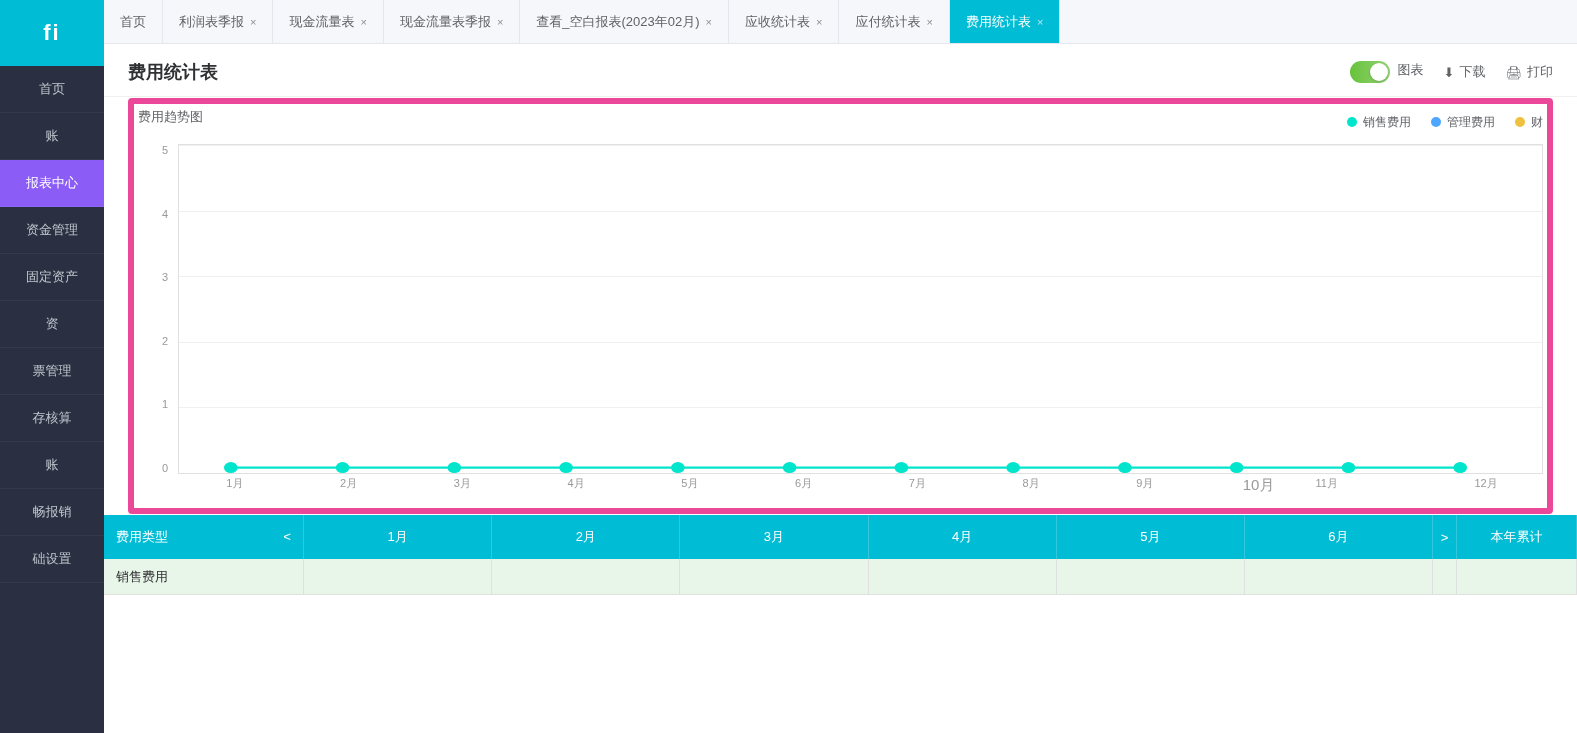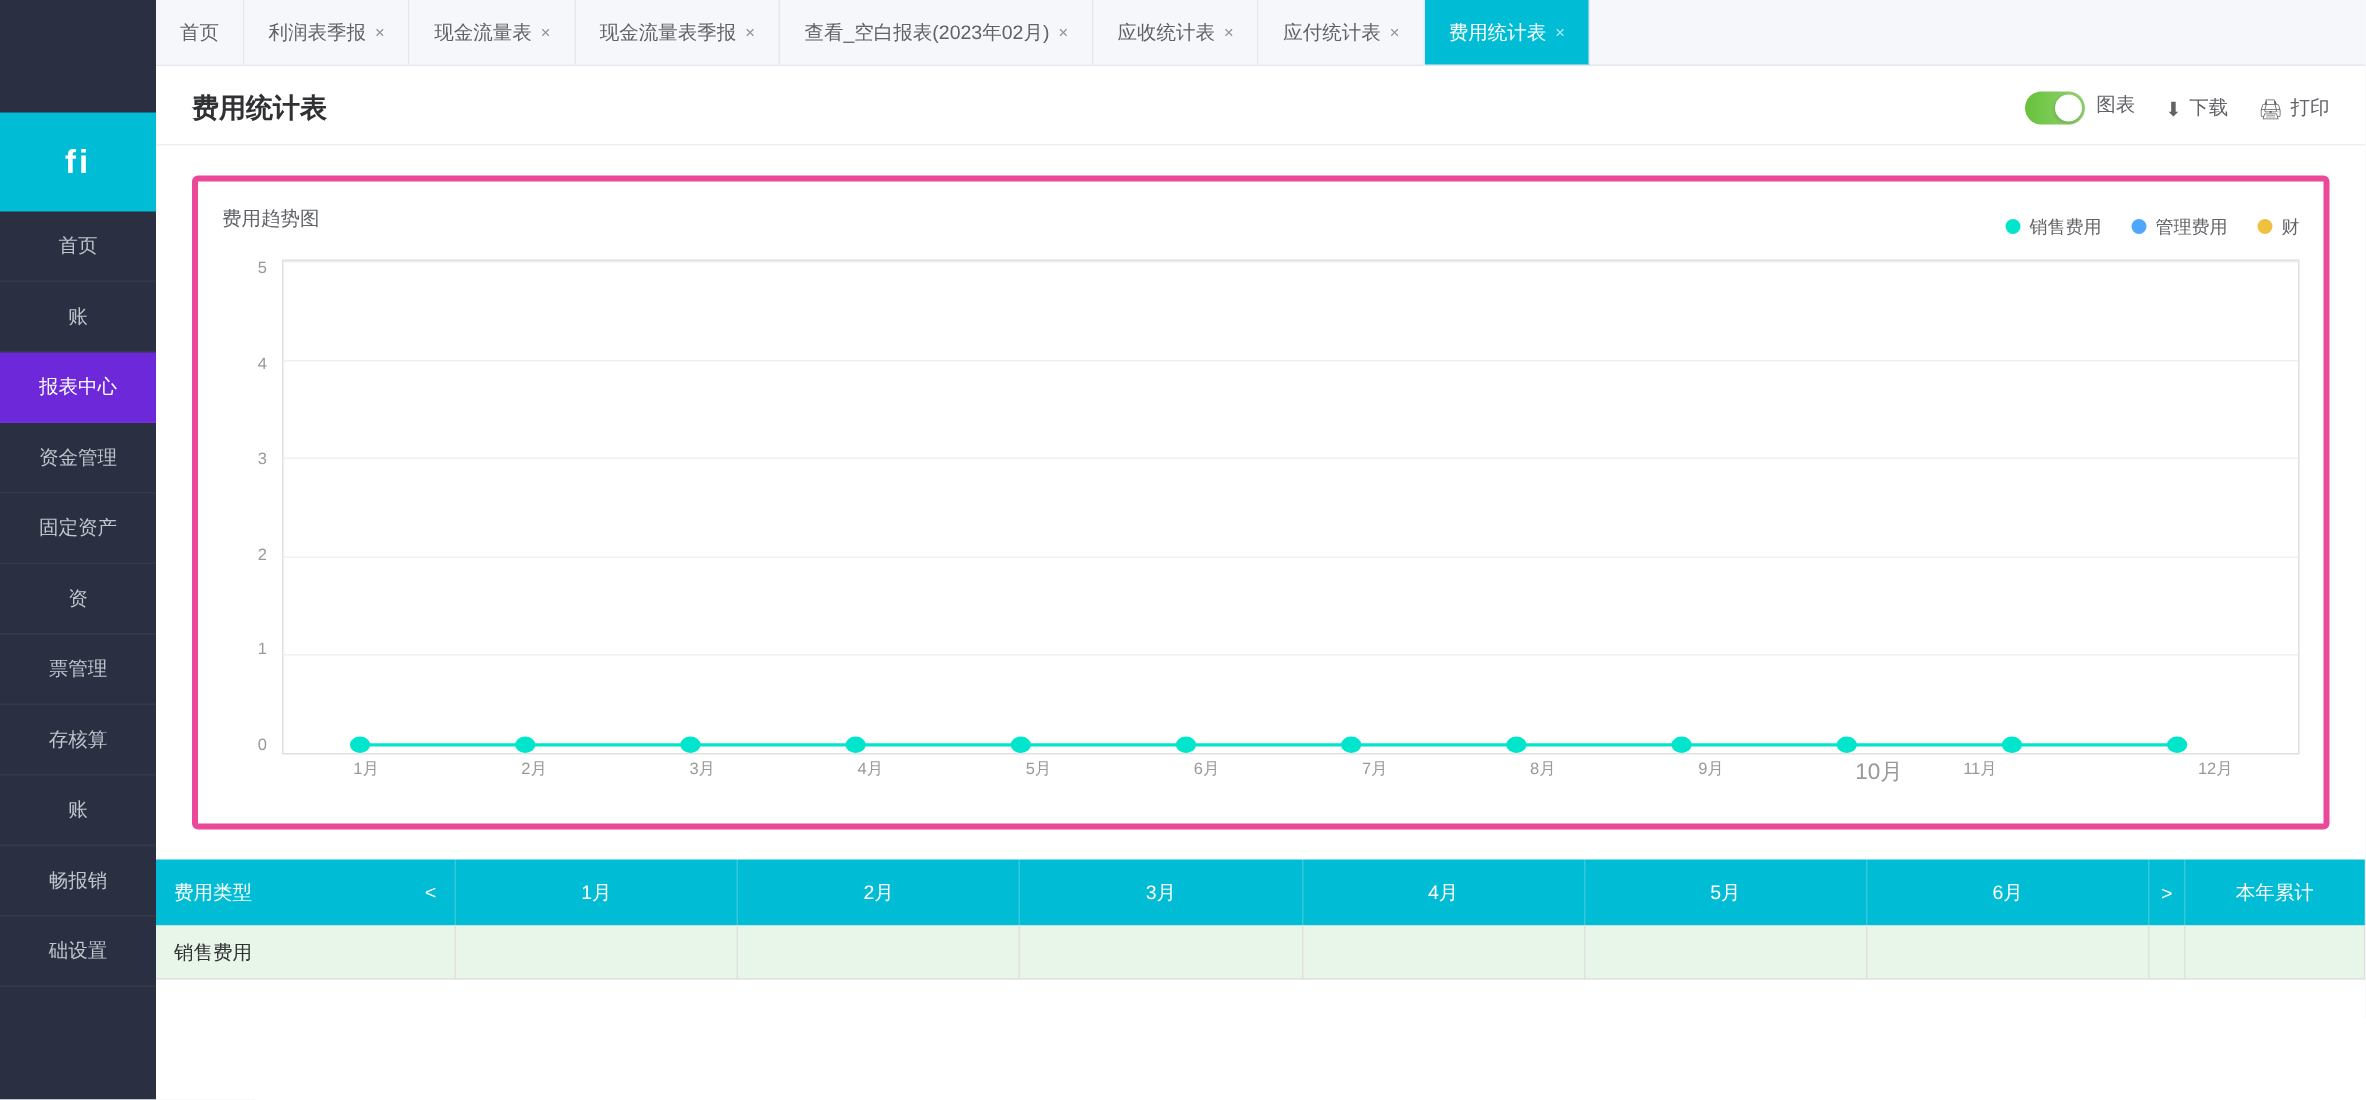--- a/index.html
+++ b/index.html
@@ -8,42 +8,41 @@
     
     .sidebar {
       width: 104px;
       background: #2a3042;
       color: #c0c4cc;
       display: flex;
       flex-direction: column;
       flex-shrink: 0;
       height: 733px;
       overflow: hidden;
-      justify-content: center;
     }
     .sidebar-logo {
       background: #00bcd4;
       height: 66px;
       display: flex;
       align-items: center;
       justify-content: center;
       color: white;
       font-size: 22px;
       font-weight: bold;
       letter-spacing: 2px;
     }
     .sidebar-item {
       padding: 14px 10px;
       text-align: center;
       cursor: pointer;
       font-size: 13px;
       color: #c0c4cc;
       border-bottom: 1px solid rgba(255,255,255,0.05);
     }
-    .sidebar-item.active { background: #6d28d9; color: white; }
+    .sidebar-item.active { background: #8b5cf6; color: white; }
 
     
     .main {
       flex: 1;
       display: flex;
       flex-direction: column;
       overflow: hidden;
     }
 
     
@@ -138,24 +137,24 @@
       display: flex;
       align-items: center;
       gap: 5px;
       cursor: pointer;
       color: #606266;
       font-size: 13px;
     }
 
     
     .chart-section {
-      margin: 20px 24px;
-      border: 4px solid #ec4899;
+      margin: 1px 24px;
+      border: 6px solid #ec4899;
       border-radius: 4px;
-      padding: 16px;
+      padding: 4px;
       background: white;
     }
     .chart-title {
       font-size: 13px;
       color: #606266;
       margin-bottom: 10px;
     }
     .chart-legend {
       position: absolute;
       right: 40px;

